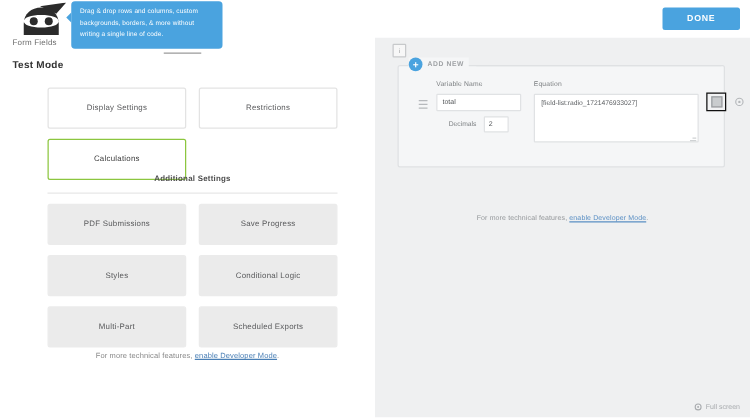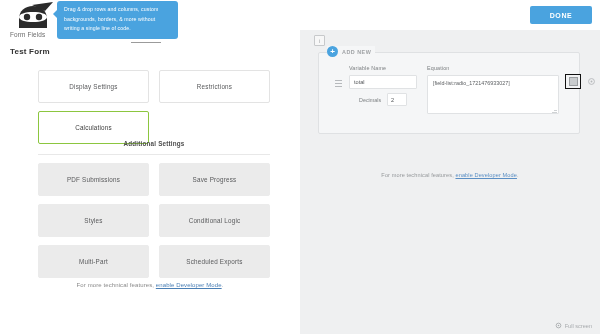--- a/index.html
+++ b/index.html
@@ -177,21 +177,21 @@
   </div>
 
   <div class="left">
 
     <div class="tabs">
       <div class="tab">Form Fields</div>
       <div class="tab">Emails &amp; Actions</div>
       <div class="tab active">Advanced</div>
     </div>
 
-    <div class="form-title">Test Form</div>
+    <div class="form-title">Test Mode</div>
 
     <div class="grid">
       <div class="row">
         <div class="card">Display Settings</div>
         <div class="card">Restrictions</div>
       </div>
       <div class="row">
         <div class="card selected full">Calculations</div>
         <div class="spacer"></div>
       </div>

